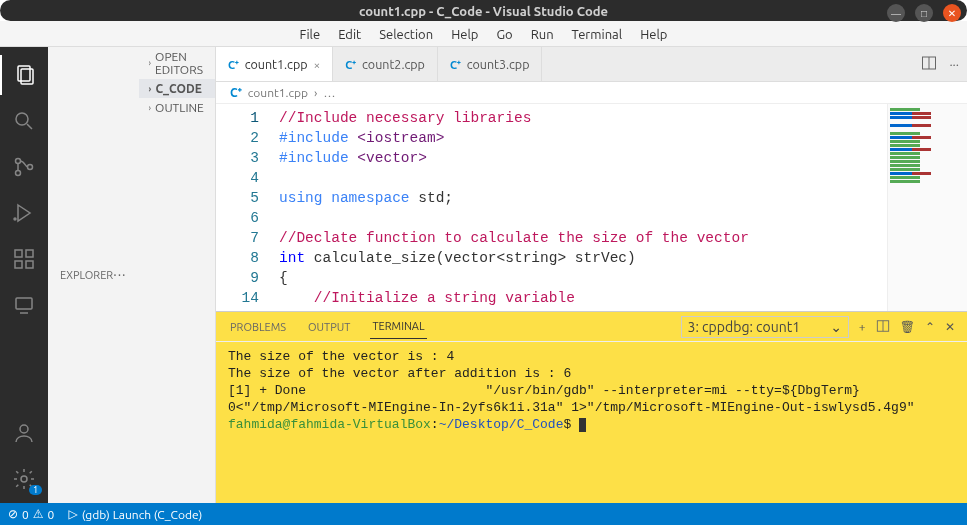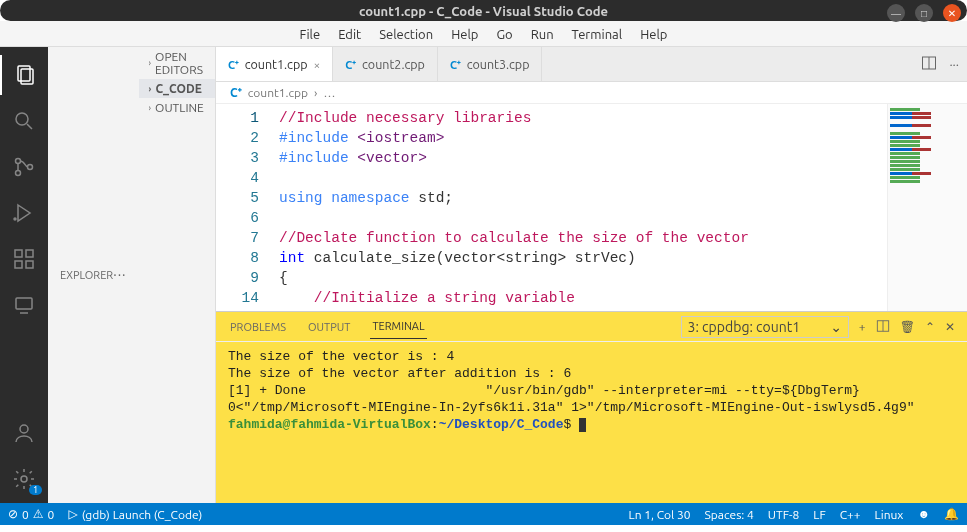--- a/index.html
+++ b/index.html
@@ -67,22 +67,22 @@
 .mm-blue { background: linear-gradient(to right,#06c 0 30%, #a33 30% 55%, transparent 55%); }
 
 
 .panel { height: 192px; border-top: 1px solid #ccc; display: flex; flex-direction: column; background: #fde047; }
 .panel-tabs { height: 30px; display: flex; align-items: center; padding: 0 12px; gap: 18px; font-size: 11px; color: #666; border-bottom: 1px solid #eee; }
 .ptab { padding: 6px 2px; cursor: pointer; }
 .ptab.active { color: #333; border-bottom: 1px solid #333; }
 .panel-right { margin-left: auto; display: flex; align-items: center; gap: 10px; color: #555; font-size: 12px; }
 .term-select { border: 1px solid #ccc; padding: 2px 6px; font-size: 14px; display: flex; align-items: center; gap: 30px; color: #444; text-align: center; }
 .terminal { flex: 1; padding: 6px 12px; font-family: "Consolas","Courier New",monospace; font-size: 13px; line-height: 17px; color: #222; white-space: pre-wrap; overflow: hidden; }
-.t-green { color: #3a8f3a; font-weight: bold; }
-.t-blue { color: #2050c0; font-weight: bold; }
+.t-green { color: #3a8f3a; font-weight: normal; }
+.t-blue { color: #2050c0; font-weight: normal; }
 .cursor { display: inline-block; width: 7px; height: 14px; background: #333; vertical-align: text-bottom; }
 
 
 .statusbar { height: 22px; background: #007acc; color: #fff; display: flex; align-items: center; font-size: 12px; padding: 0 8px; gap: 14px; }
 .statusbar .right { margin-left: auto; display: flex; gap: 14px; align-items: center; }
 .sb-item { display: flex; align-items: center; gap: 4px; cursor: pointer; }
 </style>
 </head>
 <body>
 
@@ -272,23 +272,13 @@
         </div>
       </div>
       <div class="terminal"><div>The size of the vector is : 4</div><div>The size of the vector after addition is : 6</div><div>[1] + Done                       "/usr/bin/gdb" --interpreter=mi --tty=${DbgTerm} 0&lt;"/tmp/Microsoft-MIEngine-In-2yfs6k1i.31a" 1&gt;"/tmp/Microsoft-MIEngine-Out-iswlysd5.4g9"</div><div><span class="t-green">fahmida@fahmida-VirtualBox</span><span>:</span><span class="t-blue">~/Desktop/C_Code</span><span>$</span> <span class="cursor"></span></div></div>
     </div>
   </div>
 </div>
 
 <div class="statusbar">
   <span class="sb-item">⊘ <span>0</span> ⚠ <span>0</span></span>
   <span class="sb-item">▷ <span>(gdb) Launch (C_Code)</span></span>
-  <div class="right">
-    <span class="sb-item">Ln 1, Col 30</span>
-    <span class="sb-item">Spaces: 4</span>
-    <span class="sb-item">UTF-8</span>
-    <span class="sb-item">LF</span>
-    <span class="sb-item">C++</span>
-    <span class="sb-item">Linux</span>
-    <span class="sb-item">☻</span>
-    <span class="sb-item">🔔</span>
-  </div>
 </div>
 
 </body></html>

